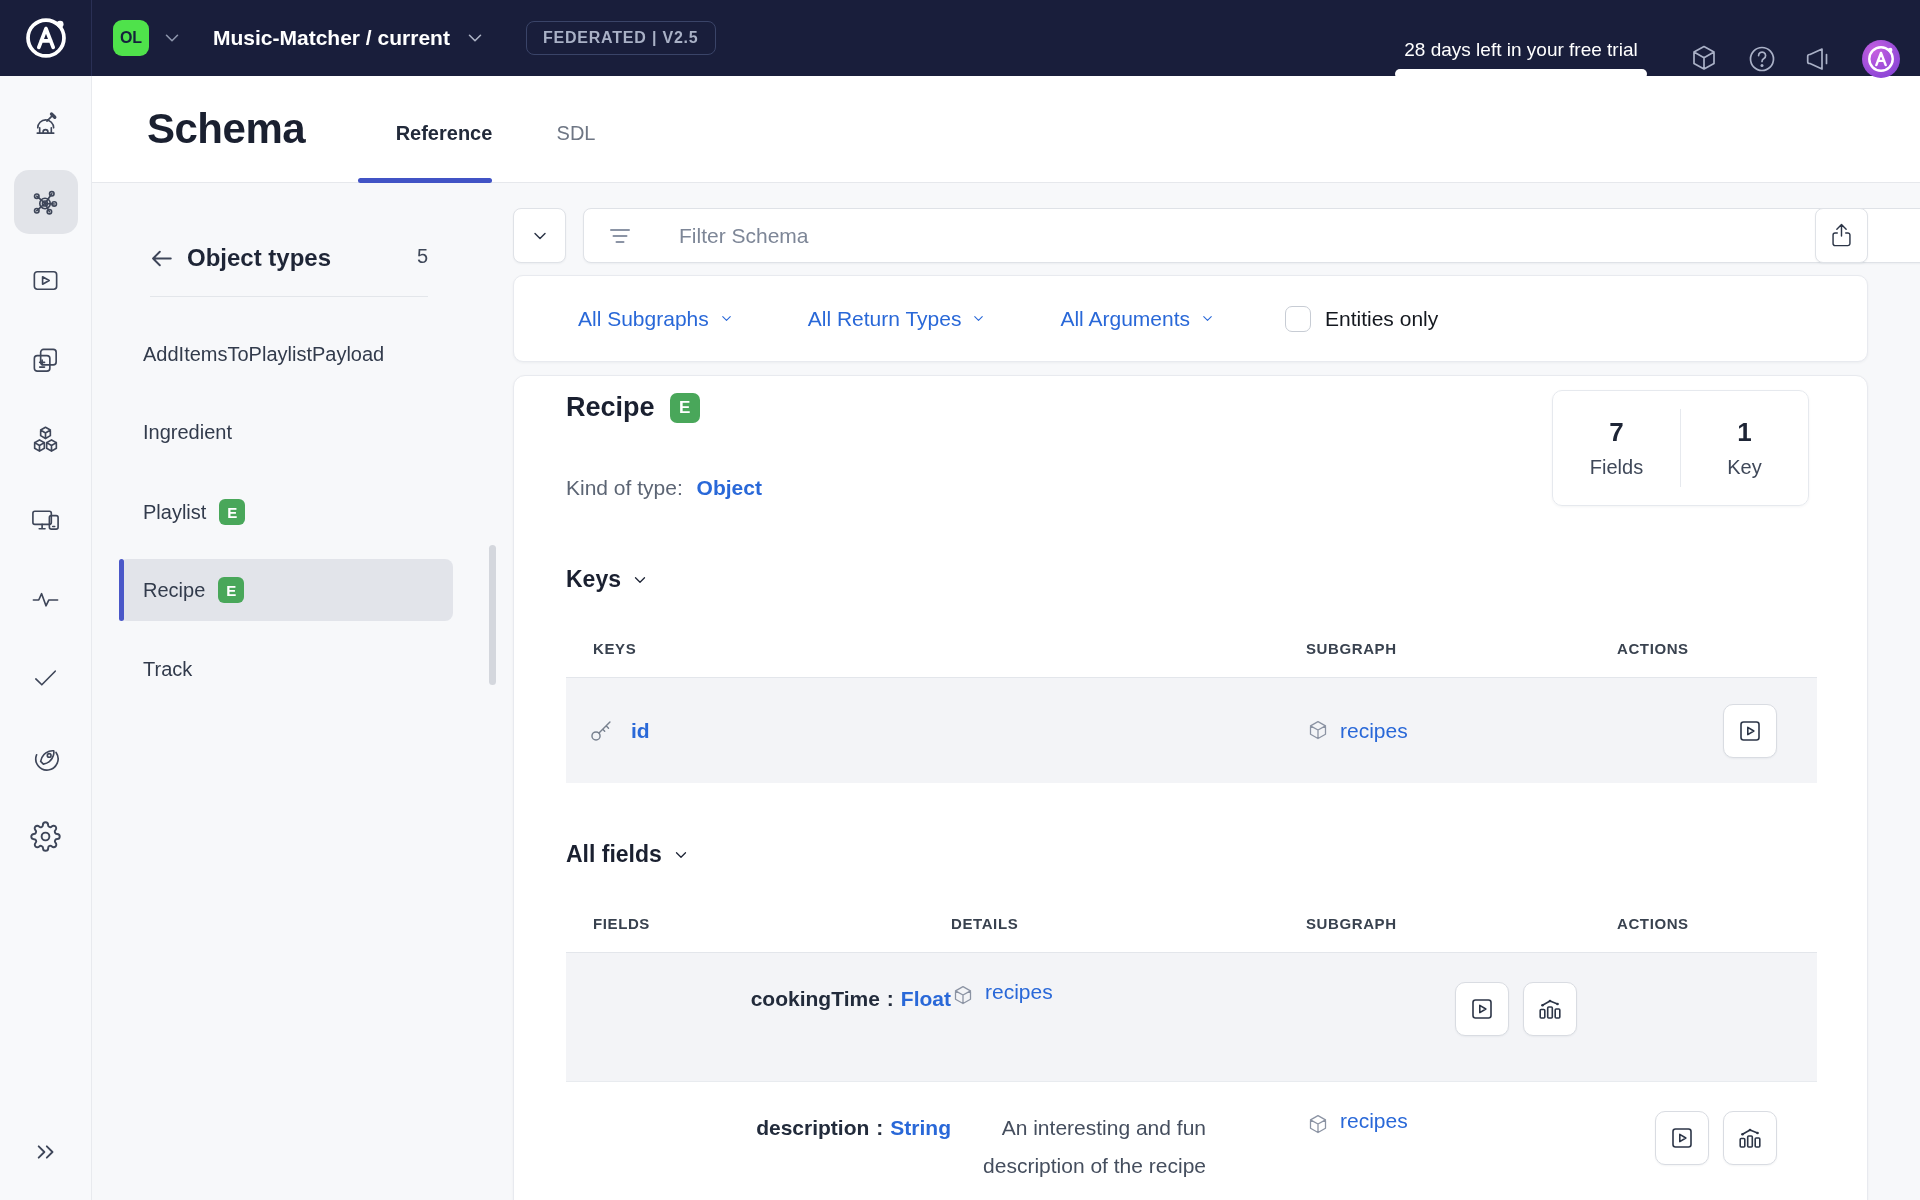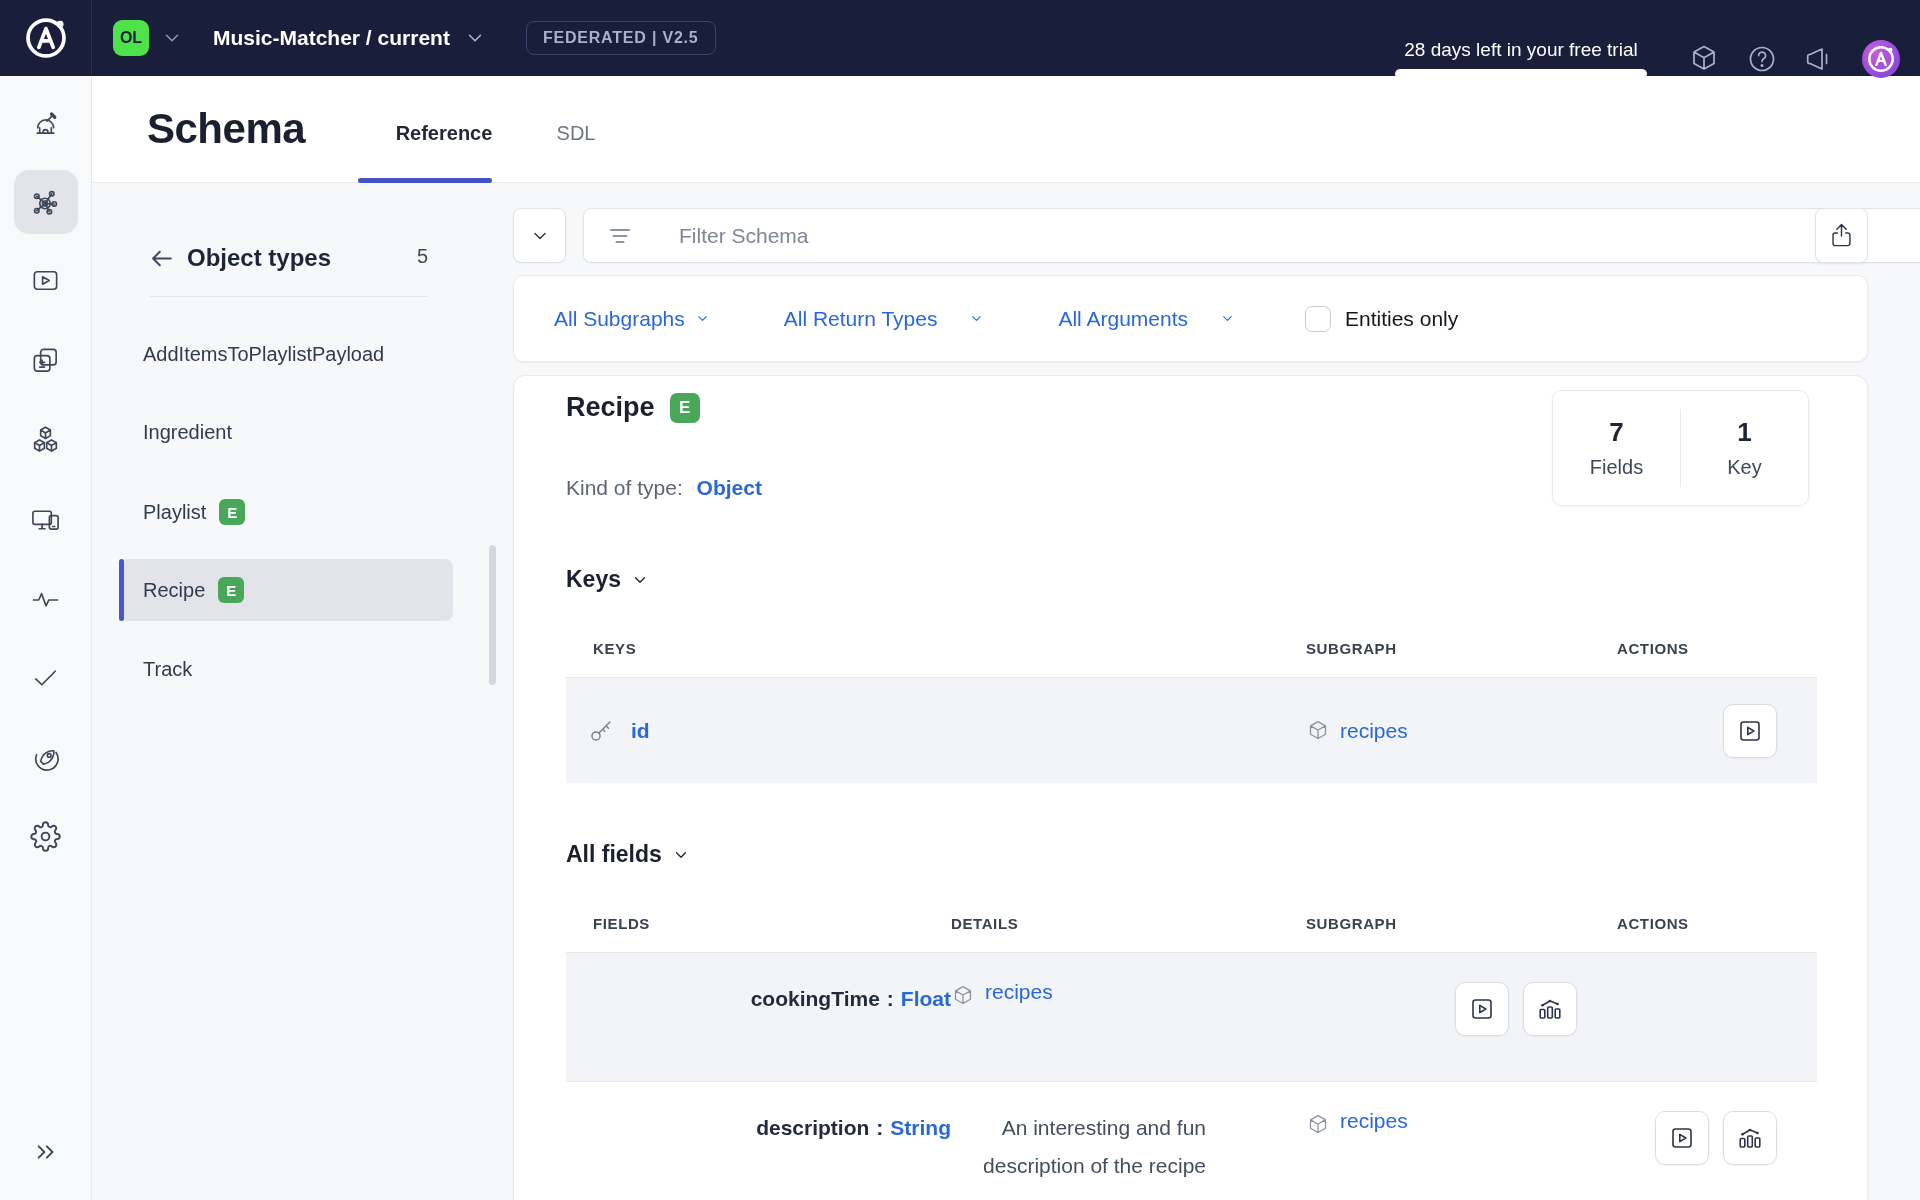--- a/index.html
+++ b/index.html
@@ -59,24 +59,24 @@
   .search-row { position:absolute; left:0; top:25px; width:1355px; height:55px; }
   .dd-btn { position:absolute; left:0; top:0; width:53px; height:55px; background:#ffffff; border:1px solid #dfe2e7; border-radius:8px; box-shadow:0 1px 2px rgba(20,30,60,.05); display:flex; align-items:center; justify-content:center; color:#2c3547; }
   .dd-btn svg { width:20px; height:20px; }
   .search-box { position:absolute; left:70px; top:0; width:1376px; height:55px; background:#ffffff; border:1px solid #dfe2e7; border-radius:8px; box-shadow:0 1px 2px rgba(20,30,60,.05); display:flex; align-items:center;gap:33px; }
   .filter-ic { width:22px; height:18px; color:#8b94a5; margin-left:25px; }
   .search-input { border:0; outline:none; flex:1; margin-left:15px; font-size:21px; font-family:"Liberation Sans",sans-serif; color:#1d2433; background:transparent; }
   .search-input::placeholder { color:#7d8697; }
   .export-btn { position:absolute; right:0; top:0; width:53px; height:55px; background:#ffffff; border:1px solid #dfe2e7; border-radius:8px; box-shadow:0 1px 2px rgba(20,30,60,.05); display:flex; align-items:center; justify-content:center; color:#2c3547; }
   .export-btn svg { width:27px; height:27px; }
 
-  .chips-card { position:absolute; left:0; top:92px; width:1355px; height:87px; background:#ffffff; border:1px solid #e8eaef; border-radius:10px; box-shadow:0 1px 3px rgba(20,30,60,.05); display:flex; align-items:center; padding-left:40px; }
+  .chips-card { position:absolute; left:0; top:92px; width:1355px; height:87px; background:#ffffff; border:1px solid #e8eaef; border-radius:10px; box-shadow:0 1px 3px rgba(20,30,60,.05); display:flex; align-items:center; padding-left:64px; }
   .chip { display:flex; align-items:center; color:#2968d8; font-size:21px; white-space:nowrap; cursor:default; }
   .chip svg { width:15px; height:15px; margin-left:10px; }
-  .chip + .chip { margin-left:74px;gap:22px; }
+  .chip + .chip { margin-left:74px; }
   .entities { display:flex; align-items:center; margin-left:70px; }
   .checkbox { width:26px; height:26px; border:1.6px solid #c7ccd4; border-radius:7px; background:#ffffff; }
   .entities-label { margin-left:14px; font-size:21px; color:#14181f; }
 
   
   .detail-card { position:absolute; left:0; top:192px; width:1355px; height:860px; background:#ffffff; border:1px solid #e8eaef; border-radius:12px; box-shadow:0 1px 3px rgba(20,30,60,.05); overflow:hidden; }
   .type-heading { position:absolute; left:52px; top:16px; display:flex; align-items:center; }
   .type-name { font-size:27px; font-weight:bold; color:#1a2030; }
   .type-ebadge { margin-left:15px; width:30px; height:30px; border-radius:7px; background:#49a75a; color:#fff; font-size:17px; font-weight:bold; display:flex; align-items:center; justify-content:center; }
   .stats { position:absolute; top:14px; right:58px; width:257px; height:116px; border:1px solid #e6e9ee; border-radius:10px; box-shadow:0 1px 3px rgba(20,30,60,.05); display:grid; grid-template-columns:1fr 1px 1fr; }

